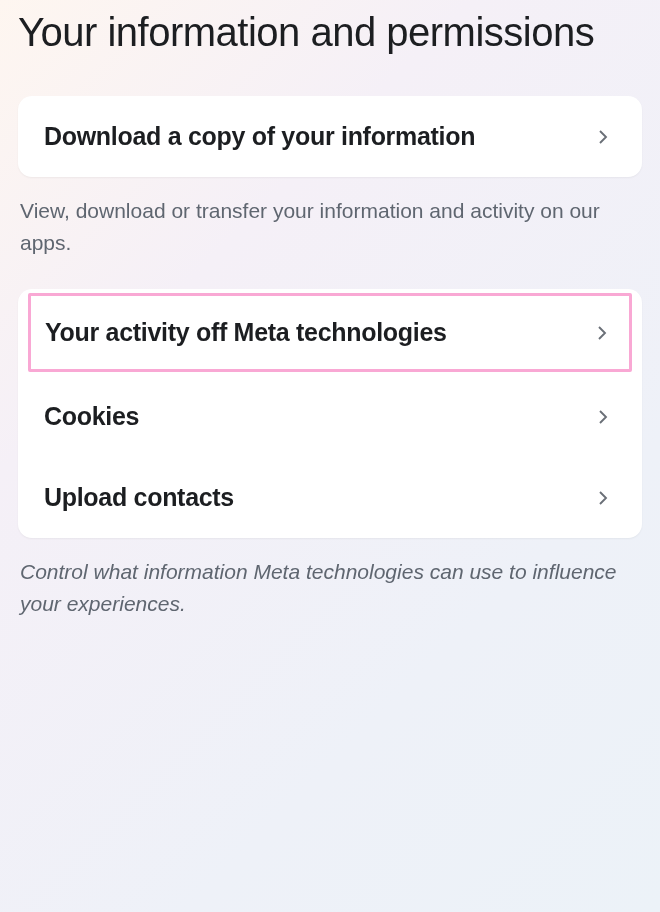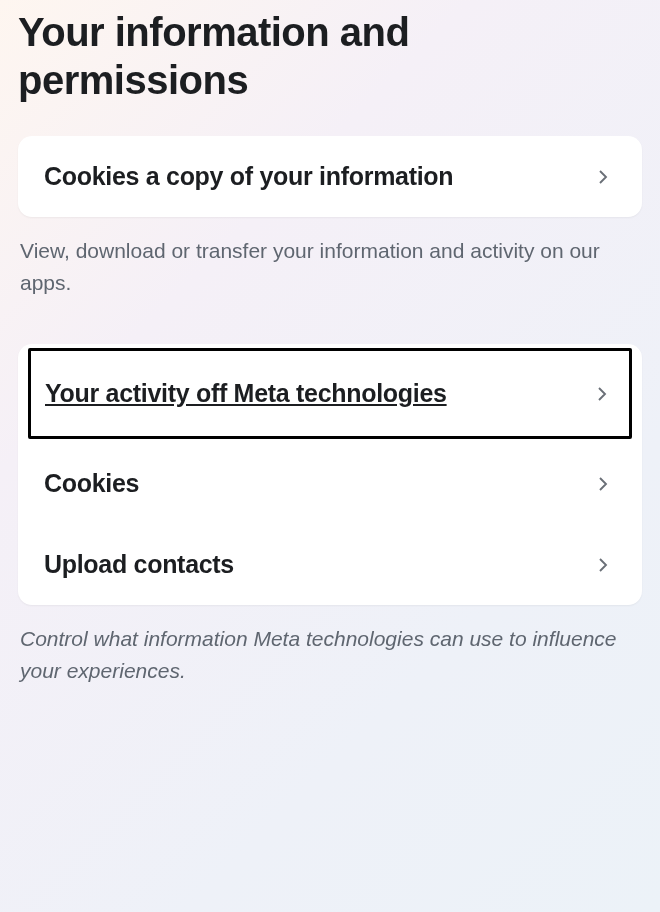--- a/index.html
+++ b/index.html
@@ -10,24 +10,24 @@
     body {
       font-family: -apple-system, BlinkMacSystemFont, "Segoe UI", Helvetica, Arial, sans-serif;
       width: 660px;
       height: 912px;
       background: linear-gradient(135deg, #fef6f0 0%, #f5f0f7 30%, #eef1f8 70%, #ecf2f8 100%);
       padding: 0 18px;
       color: #1c1e21;
     }
     h1 {
       font-size: 40px;
-      font-weight: 700;
+      font-weight: 400;
       line-height: 1.2;
       padding-top: 8px;
-      padding-bottom: 32px;
+      padding-bottom: 40px;
       letter-spacing: -0.5px;
     }
     .card {
       background: #ffffff;
       border-radius: 14px;
       overflow: hidden;
       box-shadow: 0 1px 2px rgba(0,0,0,0.05);
     }
     .list-item {
       display: flex;
@@ -54,42 +54,41 @@
       height: 100%;
       stroke: #6a6f77;
       stroke-width: 2.5;
       fill: none;
     }
     .description {
       font-size: 21px;
       color: #5f6670;
       line-height: 1.5;
       padding: 18px 2px 0 2px;
-      margin-bottom: 46px;
+      margin-bottom: 31px;
     }
     .description:last-child {
       margin-bottom: 0;
       font-style: italic;
     }
     .highlighted {
-      border: 3px solid #000000;
+      border: 3px solid #f9a8d4;
       margin: 4px 10px;
       border-radius: 2px;
-      padding: 28px 14px;
-      text-decoration: underline;
+      padding: 22px 14px;
     }
   </style>
 </head>
 <body>
 
 <h1>Your information and permissions</h1>
 
 <div class="card">
   <div class="list-item">
-    <span class="list-item-label">Cookies a copy of your information</span>
+    <span class="list-item-label">Download a copy of your information</span>
     <span class="chevron">
       <svg viewBox="0 0 24 24">
           <polyline points="8,4 16,12 8,20"></polyline>
         </svg>
     </span>
   </div>
 </div>
 
 <p class="description">View, download or transfer your information and activity on our apps.</p>
 

